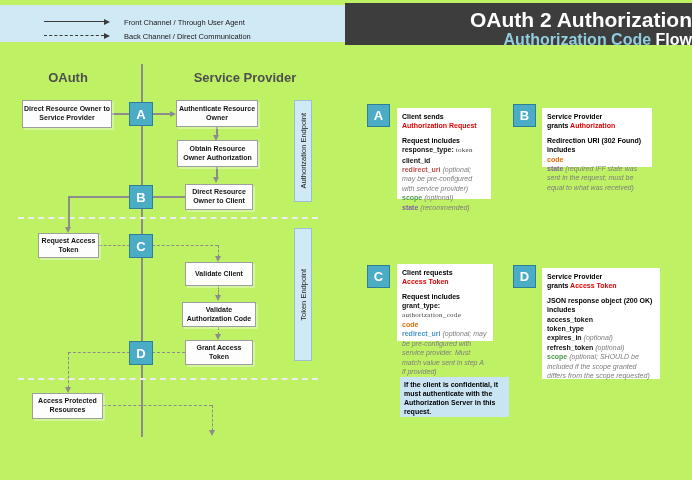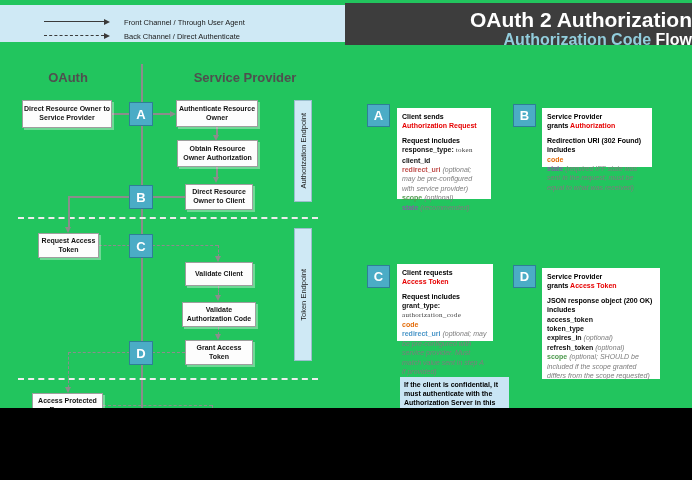--- a/index.html
+++ b/index.html
@@ -1,16 +1,16 @@
 <!DOCTYPE html>
 <html><head>
 <meta charset="utf-8">
 <style>
   html,body{margin:0;padding:0;background:#000;}
-  .canvas{position:relative;width:692px;height:408px;background:#22c55e;overflow:hidden;
+  .canvas{position:relative;width:692px;height:480px;background:#bef264;overflow:hidden;
           font-family:"Liberation Sans",sans-serif;}
   .abs{position:absolute;}
 
   
   .legendBox{left:0;top:5px;width:345px;height:37px;background:#cfe9f5;}
   .legLine{position:absolute;left:44px;width:60px;height:0;border-top:1.5px solid #3a3a3a;}
   .legLine.dashed{border-top:1.5px dashed #3a3a3a;}
   .legArr{position:absolute;left:104px;width:0;height:0;border-top:3px solid transparent;
           border-bottom:3px solid transparent;border-left:6px solid #3a3a3a;}
   .legText{position:absolute;left:124px;font-size:7.5px;color:#1a1a1a;}
@@ -64,21 +64,21 @@
 <body>
 
 <div class="canvas">
 
   <div class="abs legendBox">
     <div class="legLine" style="top:16px"></div>
     <div class="legArr" style="top:14px"></div>
     <div class="legText" style="top:13px">Front Channel / Through User Agent</div>
     <div class="legLine dashed" style="top:30px"></div>
     <div class="legArr" style="top:28px"></div>
-    <div class="legText" style="top:27px">Back Channel / Direct Authenticate</div>
+    <div class="legText" style="top:27px">Back Channel / Direct Communication</div>
   </div>
 
   <div class="abs titleBar">
     <div class="bigTitle">OAuth 2 Authorization</div>
     <div class="subTitle"><span class="em">Authorization Code</span> <span>Flow</span></div>
   </div>
 
   <div class="abs laneH" style="left:28px;top:70px;width:80px">OAuth</div>
   <div class="abs laneH" style="left:185px;top:70px;width:120px">Service Provider</div>
 

